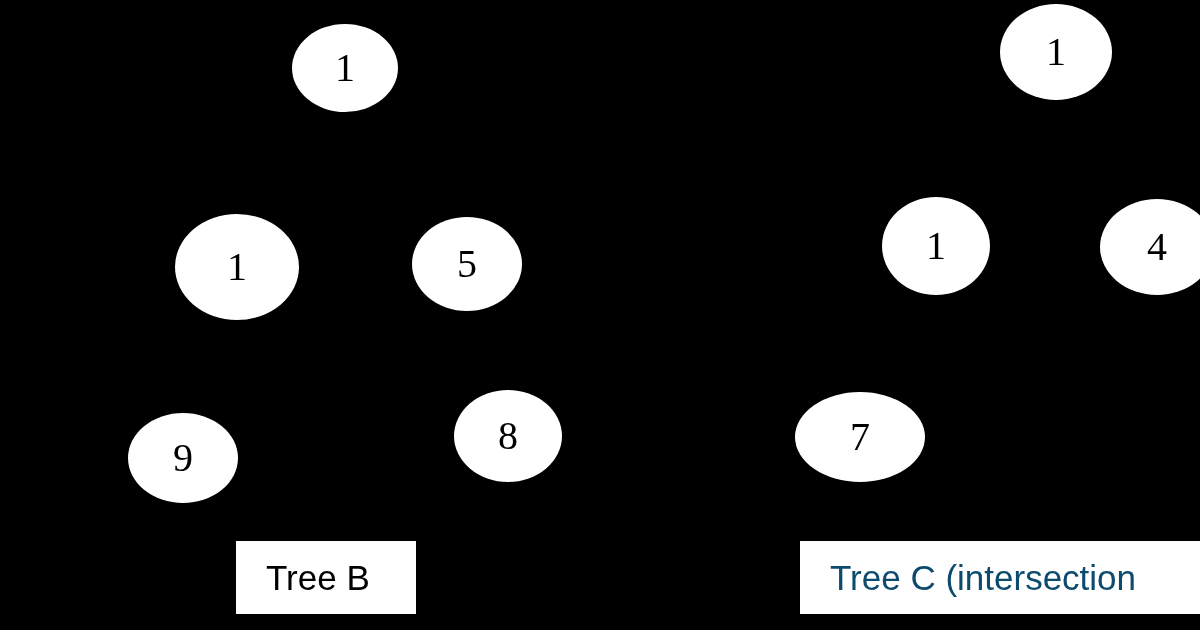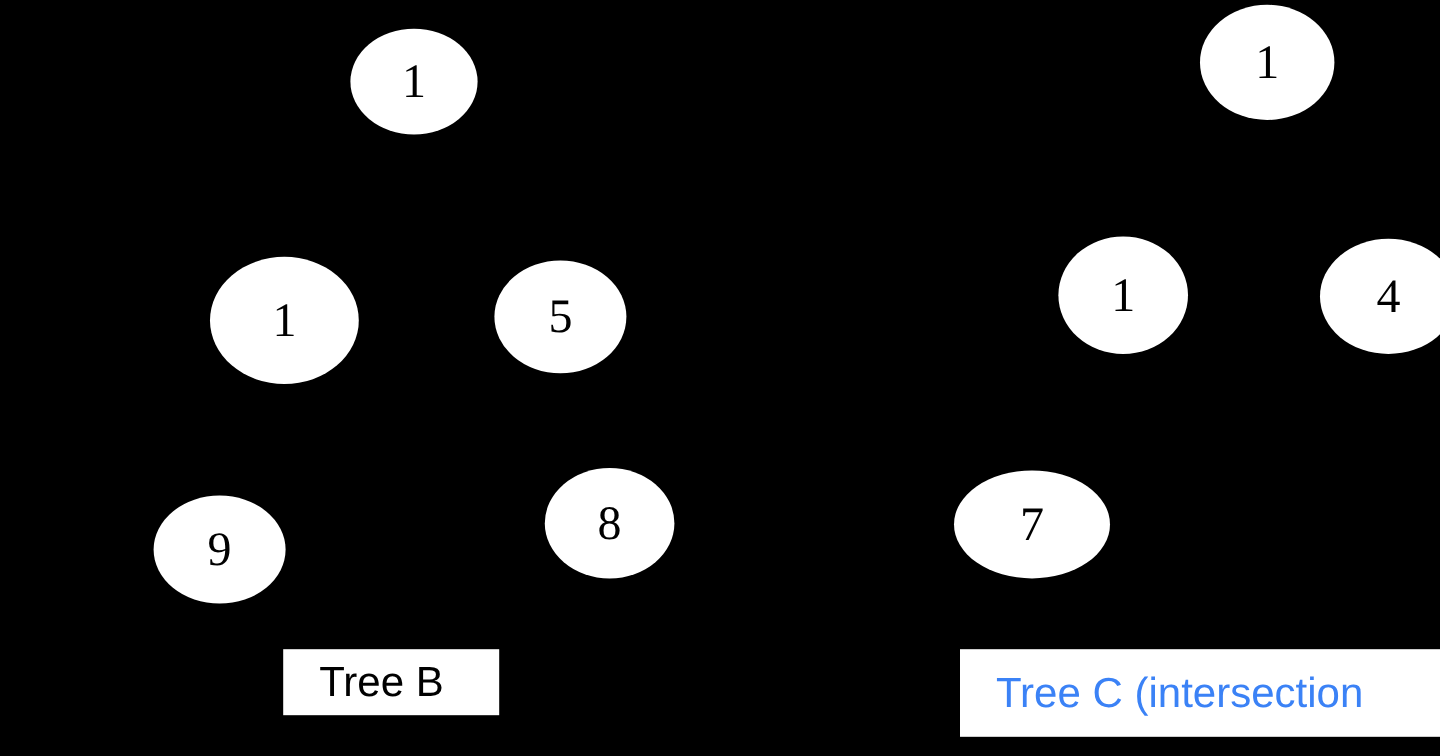--- a/index.html
+++ b/index.html
@@ -100,20 +100,20 @@
         <span class="node-label" style="color: rgb(0, 0, 0);">1</span>
       </div>
       <div class="node" style="left: 1100px; top: 199px; width: 114px; height: 96px; background: rgb(255, 255, 255);">
         <span class="node-label" style="color: rgb(0, 0, 0);">4</span>
       </div>
       <div class="node" style="left: 795px; top: 392px; width: 130px; height: 90px; background: rgb(255, 255, 255);">
         <span class="node-label" style="color: rgb(0, 0, 0);">7</span>
       </div>
     </div>
   <div id="labels-group">
-      <div class="tree-label-box" style="left: 236px; top: 541px; width: 180px; height: 55px; background: rgb(255, 255, 255);">
+      <div class="tree-label-box" style="left: 236px; top: 541px; width: 180px; height: 73px; background: rgb(255, 255, 255);">
         <span class="tree-label-text" style="color: rgb(0, 0, 0);">Tree B</span>
       </div>
       <div class="tree-label-box" style="left: 800px; top: 541px; width: 420px; height: 73px; background: rgb(255, 255, 255);">
-        <span class="tree-label-text" style="color: #3b82f6;">Tree C (intersection</span>
+        <span class="tree-label-text" style="color: #0c4a6e;">Tree C (intersection</span>
       </div>
     </div>
 </div>
 
 </body></html>

